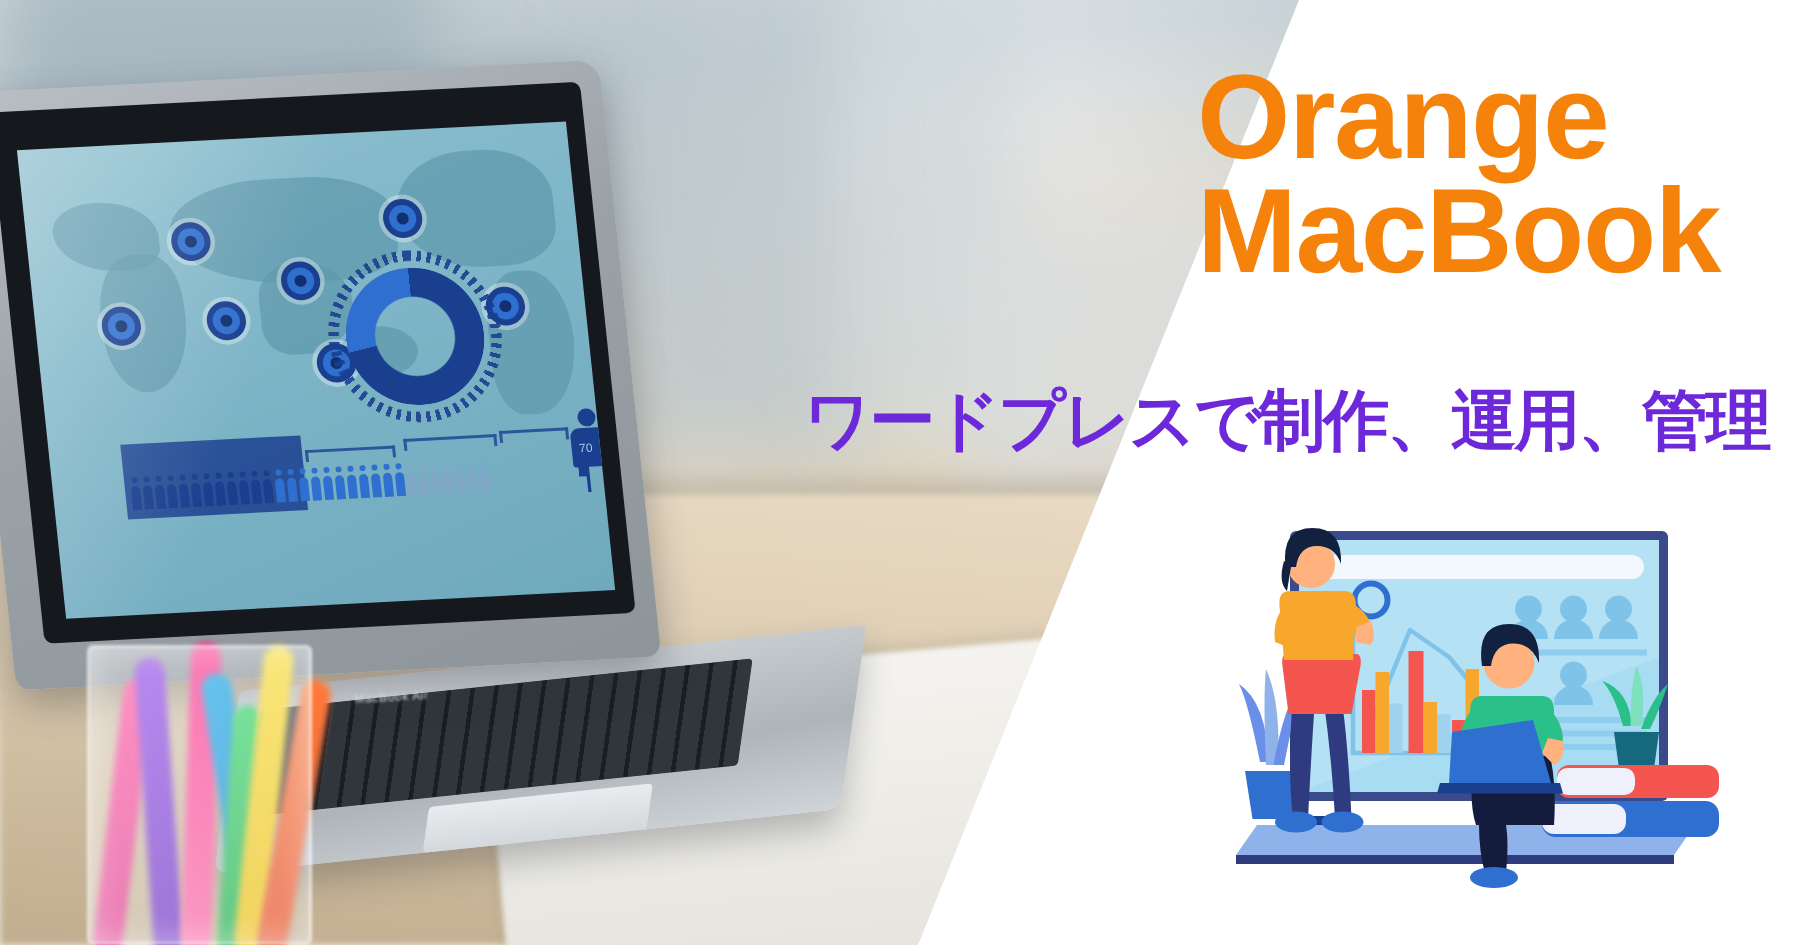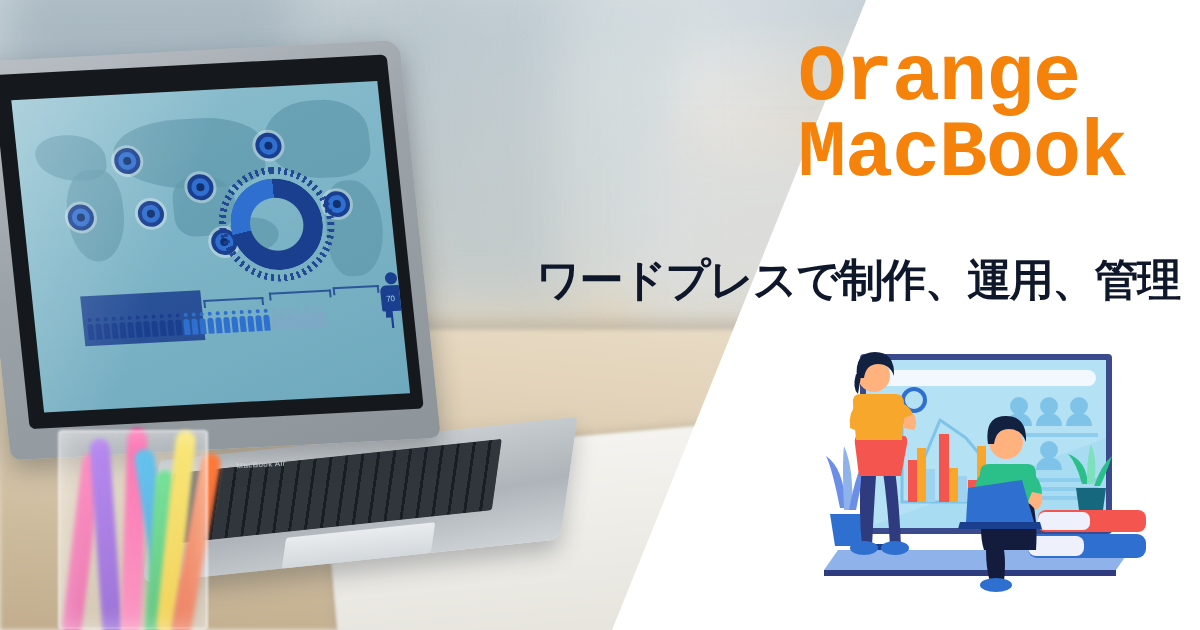--- a/index.html
+++ b/index.html
@@ -143,31 +143,31 @@
   
   .white-panel {
     position:absolute; left:0; top:0; width:1200px; height:630px;
     background:#ffffff;
     clip-path:polygon(866px 0, 1200px 0, 1200px 630px, 612px 630px);
   }
 
   
   .logo {
     position:absolute; left:798px; top:40px; width:360px;
-    font-family:Liberation Mono, monospace;
+    font-family:Liberation Sans, sans-serif;
     font-weight:700; font-size:80px; line-height:.95;
     letter-spacing:-1px;
     color:#F5820A;
   }
   .logo .l2 { display:block; }
   .tagline {
     position:absolute; left:536px; top:251px; width:620px;
     font-family:"DejaVu Sans", sans-serif;
     font-weight:700; font-size:44px; letter-spacing:-1.5px;
-    color:#0f172a; white-space:nowrap;
+    color:#6d28d9; white-space:nowrap;
   }
 
   
   .illus { position:absolute; left:800px; top:338px; width:350px; height:268px; }
 </style>
 </head>
 <body>
 
 <div id="stage">
 

